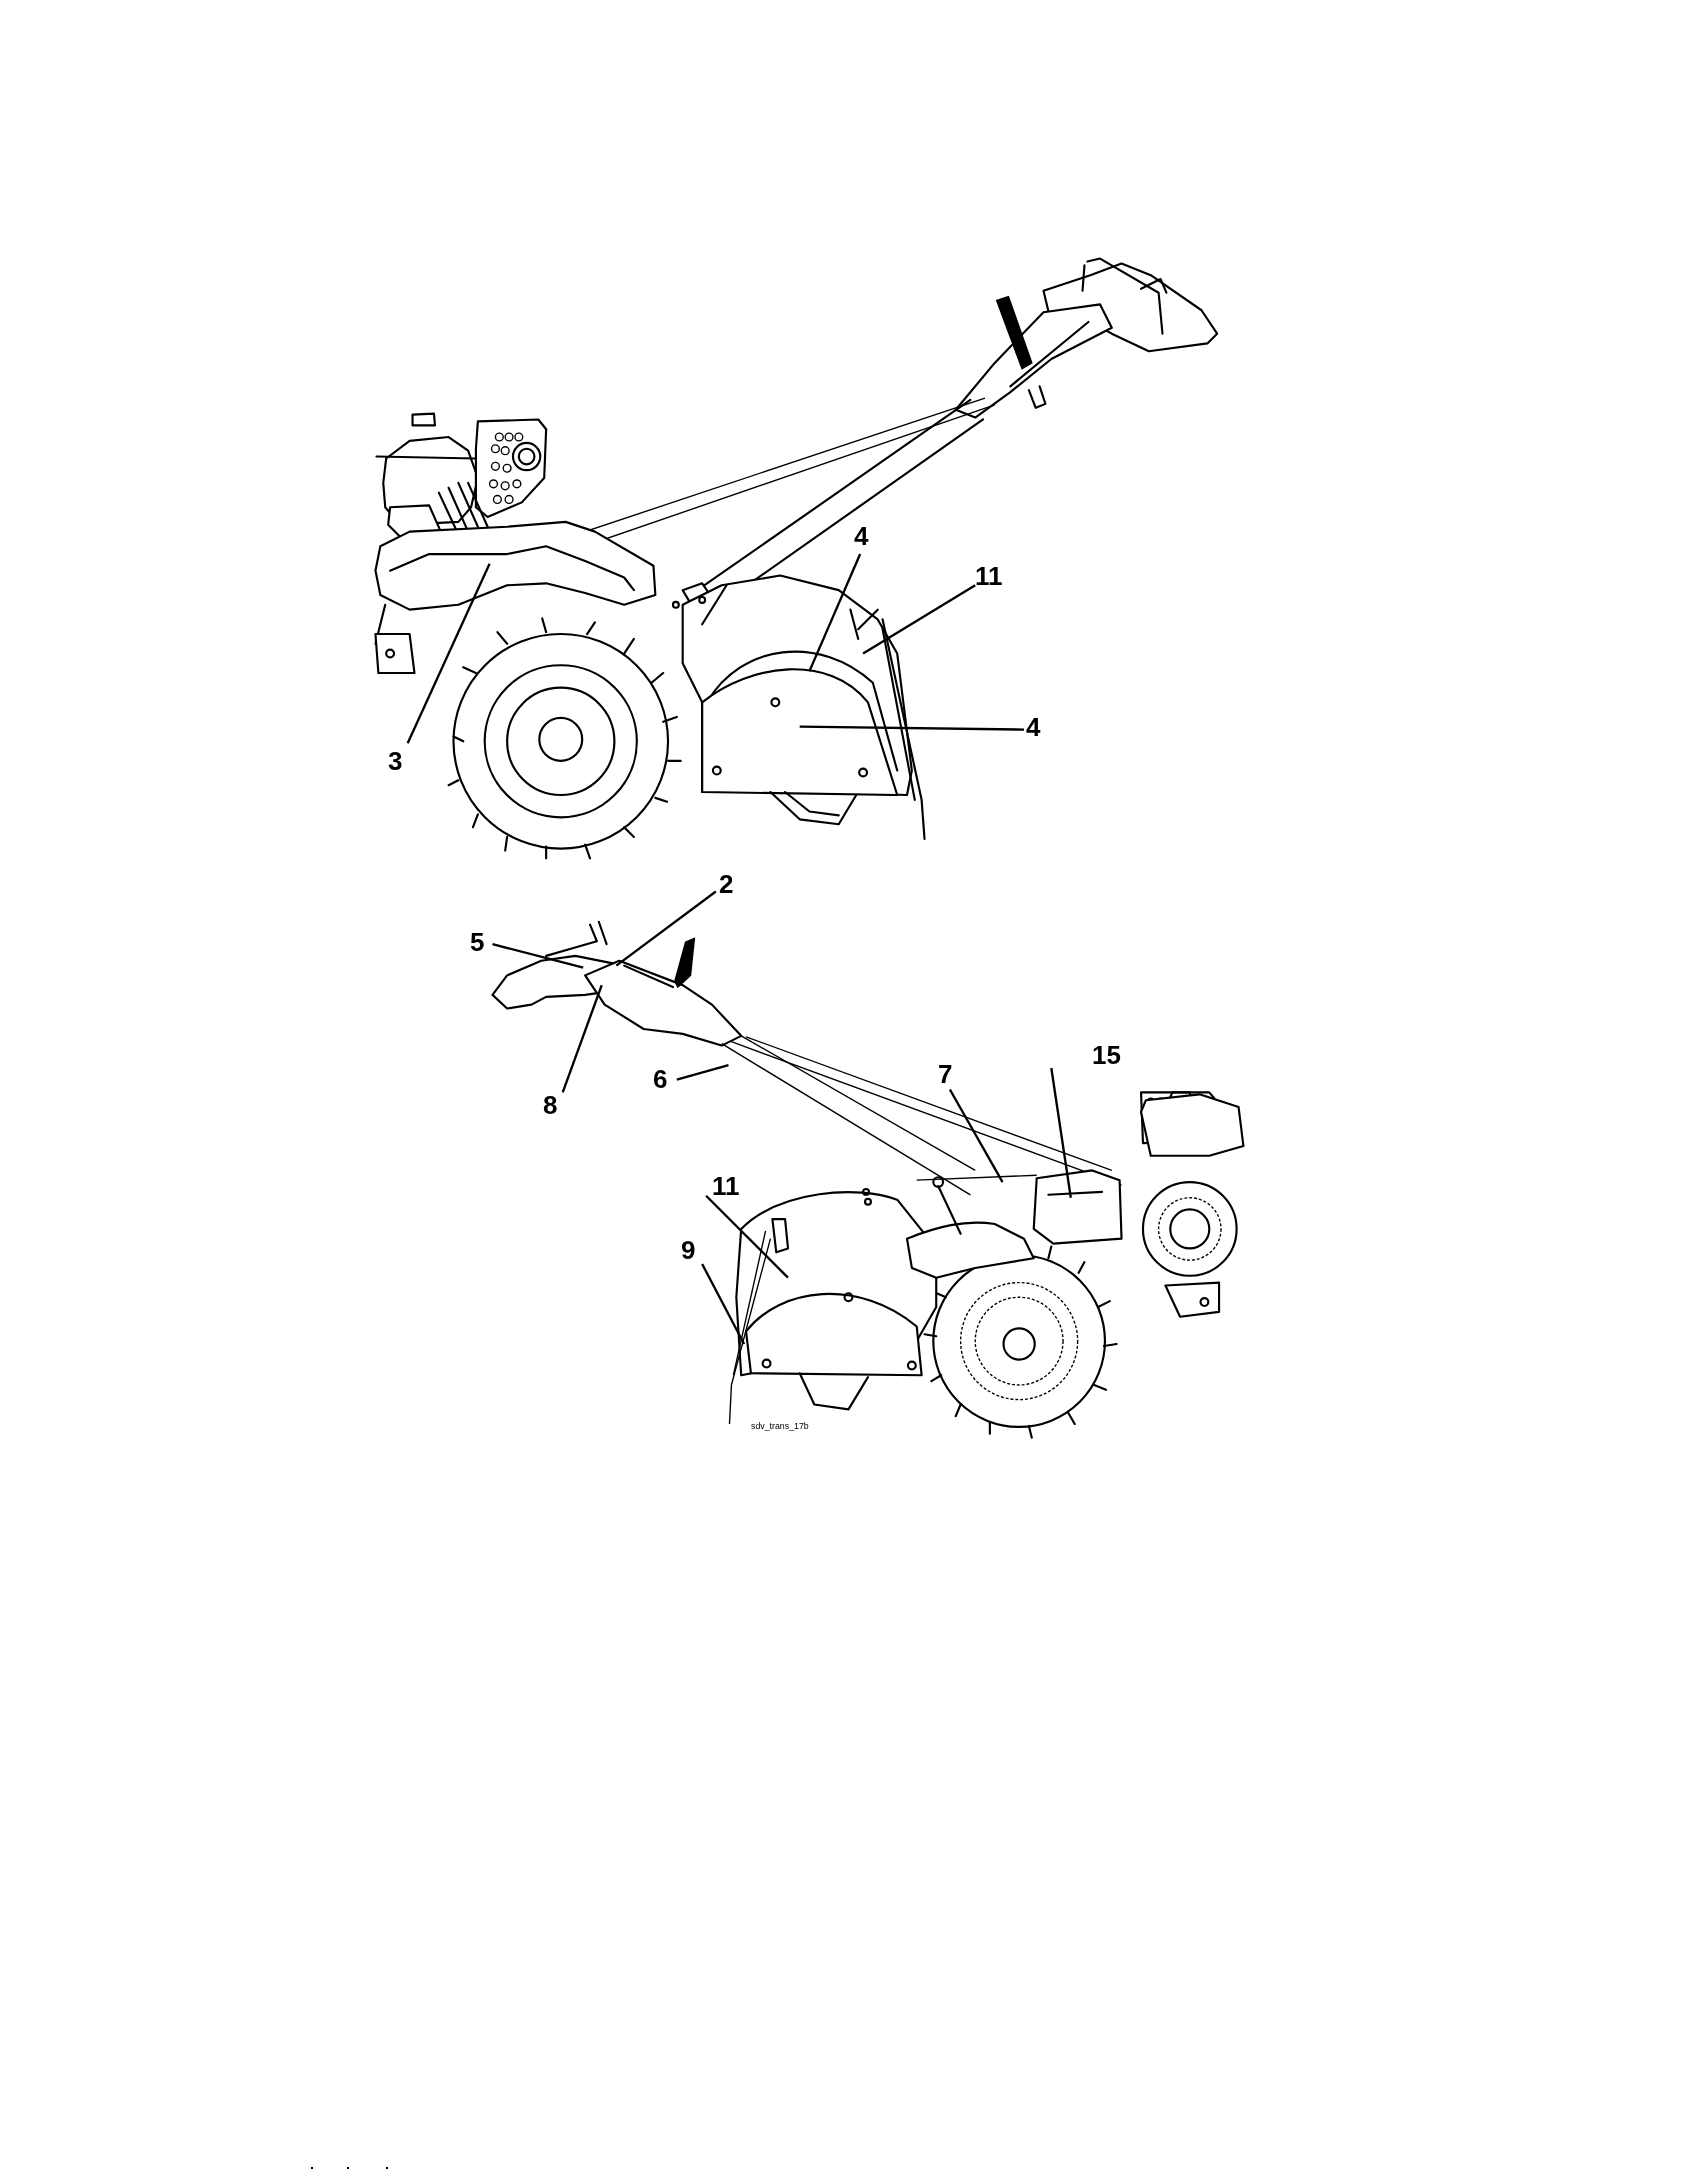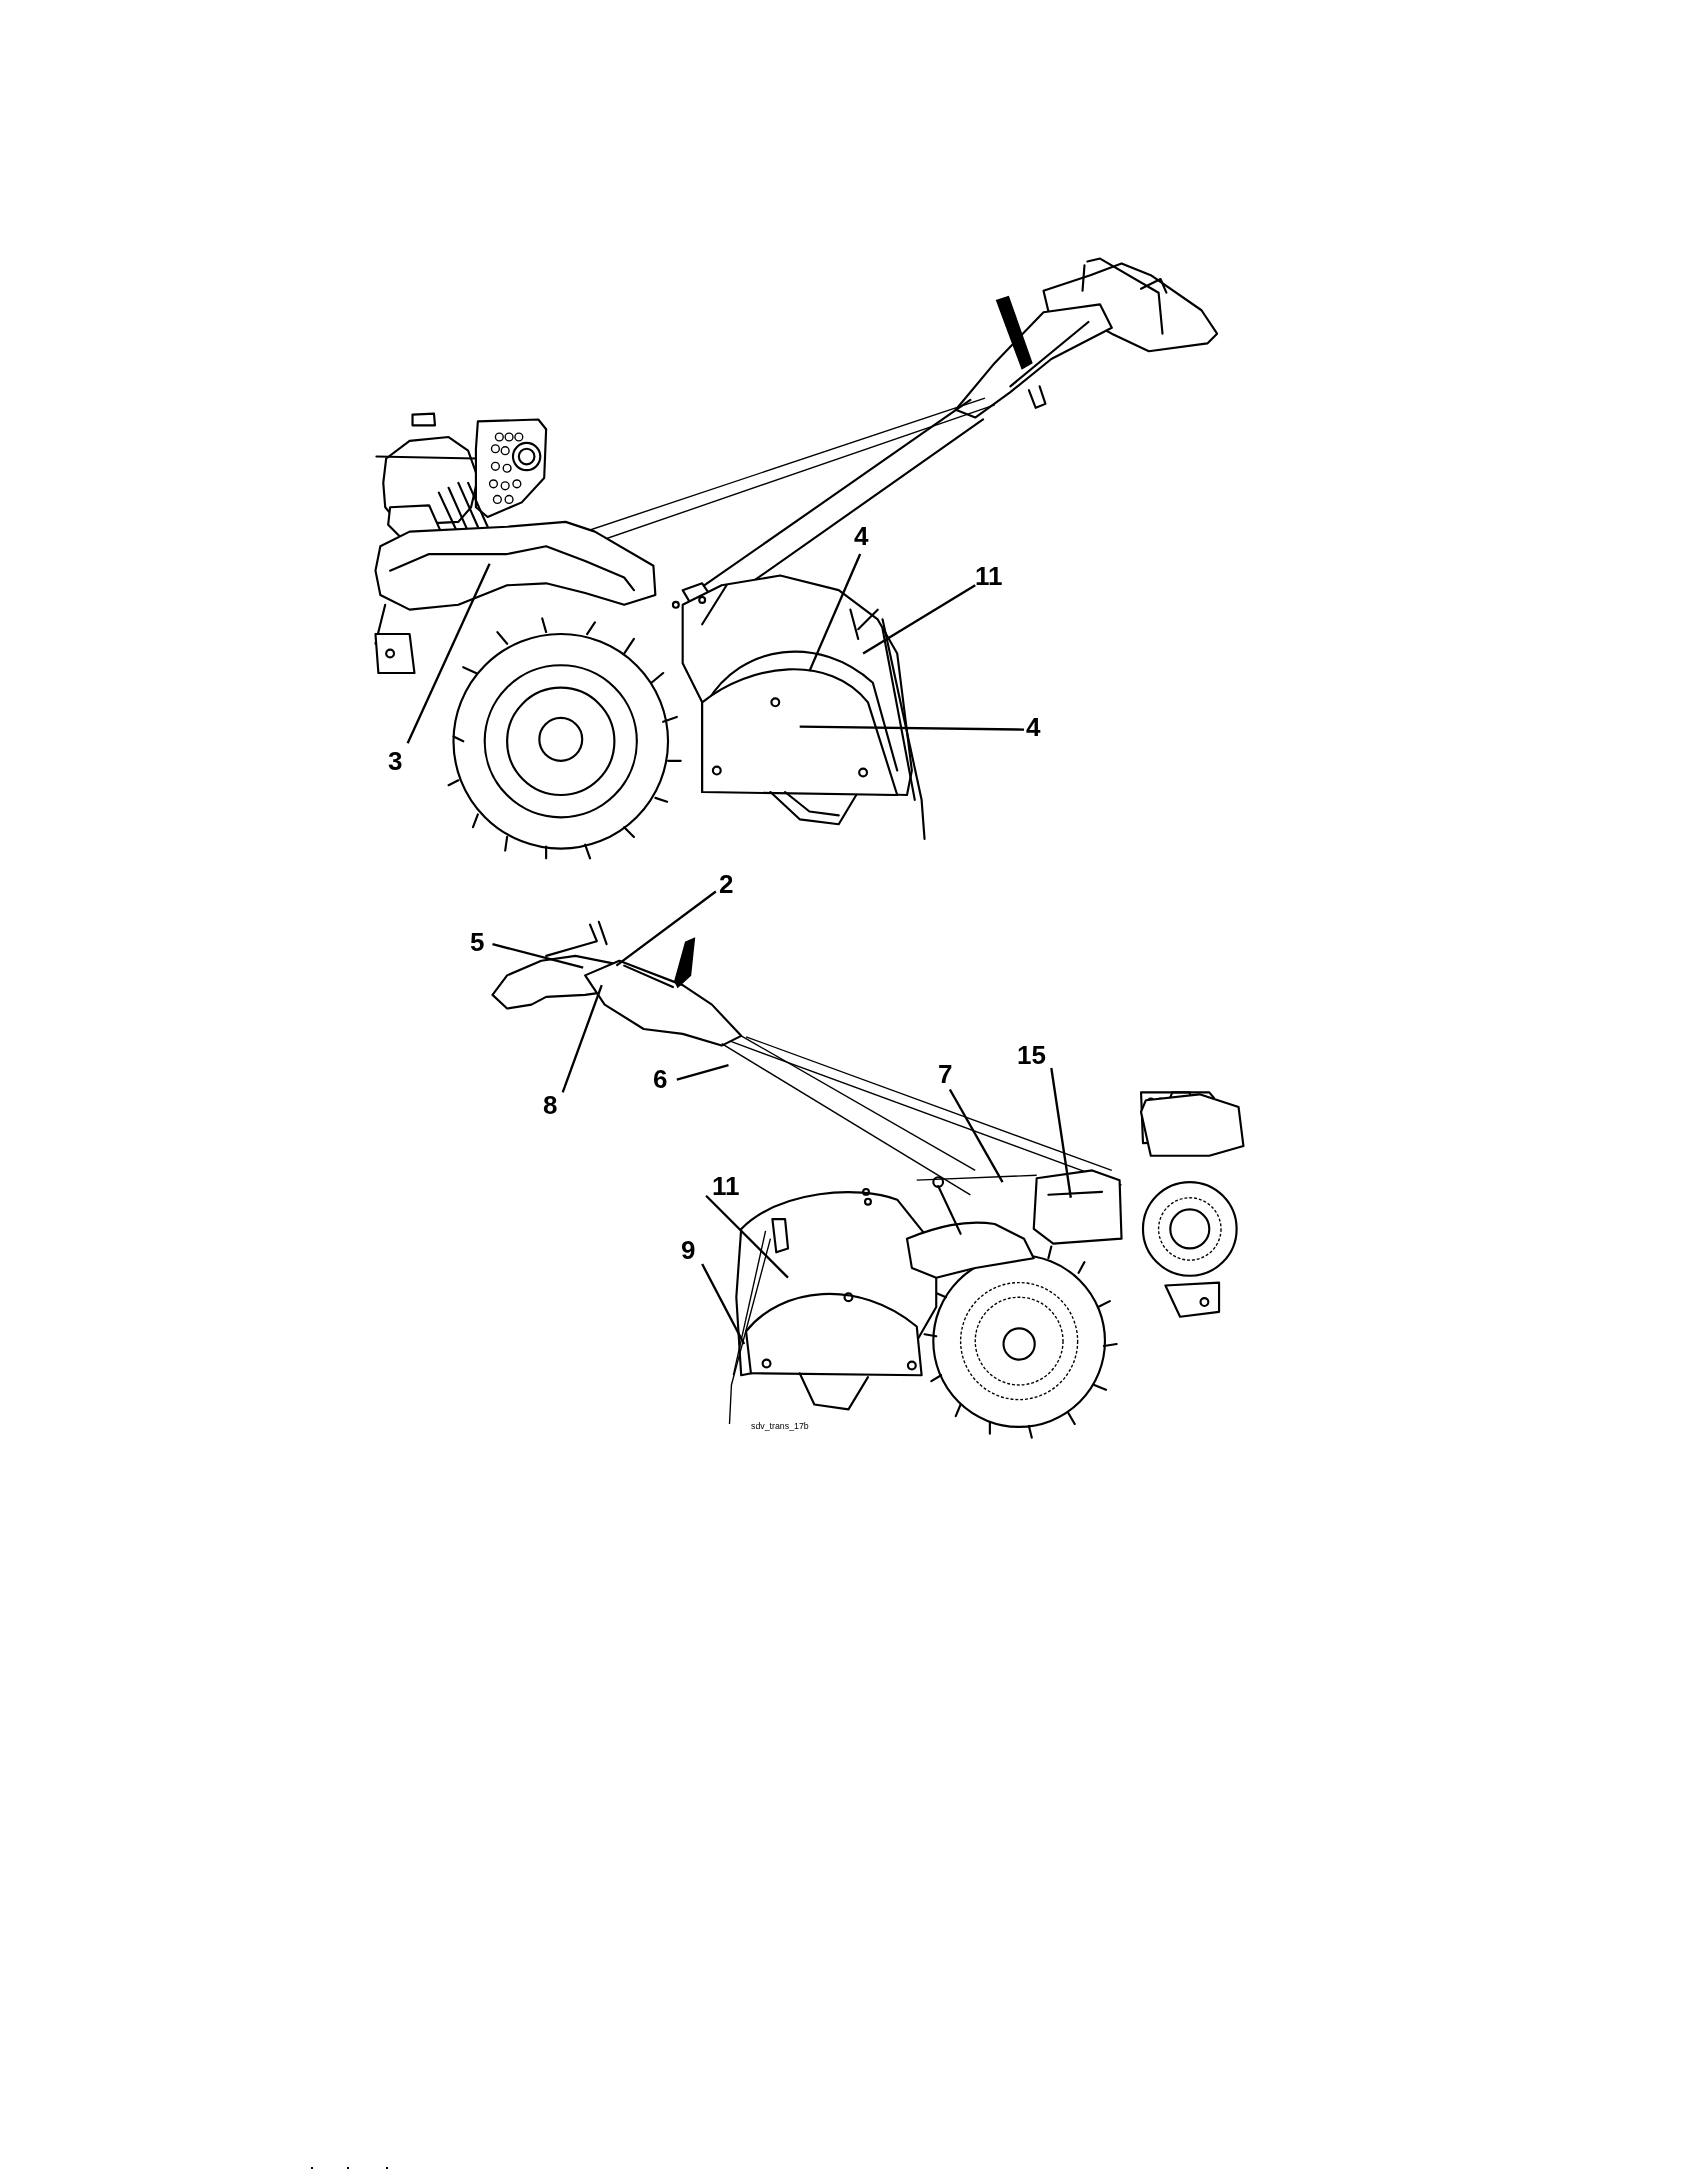--- a/index.html
+++ b/index.html
@@ -193,21 +193,21 @@
   <div class="callout" style="left:388px; top:748px;">3</div>
   <div class="callout" style="left:854px; top:523px;">4</div>
   <div class="callout" style="left:975px; top:563px;">11</div>
   <div class="callout" style="left:1026px; top:714px;">4</div>
 
   <div class="callout" style="left:470px; top:929px;">5</div>
   <div class="callout" style="left:719px; top:871px;">2</div>
   <div class="callout" style="left:543px; top:1092px;">8</div>
   <div class="callout" style="left:653px; top:1066px;">6</div>
   <div class="callout" style="left:938px; top:1061px;">7</div>
-  <div class="callout" style="left:1017px; top:1042px;">15</div>
+  <div class="callout" style="left:1092px; top:1042px;">15</div>
   <div class="callout" style="left:680px; top:1173px;margin-left:32px;">11</div>
   <div class="callout" style="left:681px; top:1237px;">9</div>
 
   <div class="tag" style="left:751px; top:1377px;">sdv_trans_17b</div>
 
   <div class="dot" style="left:311px; top:2167px;"></div>
   <div class="dot" style="left:347px; top:2167px;"></div>
   <div class="dot" style="left:386px; top:2167px;"></div>
 </div>
 

